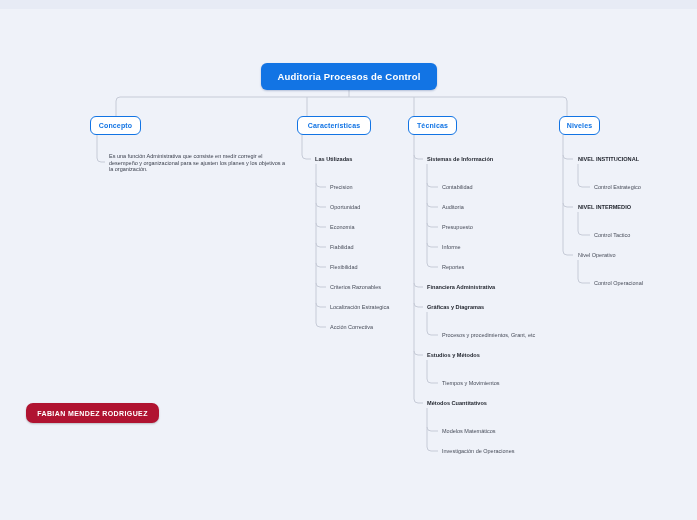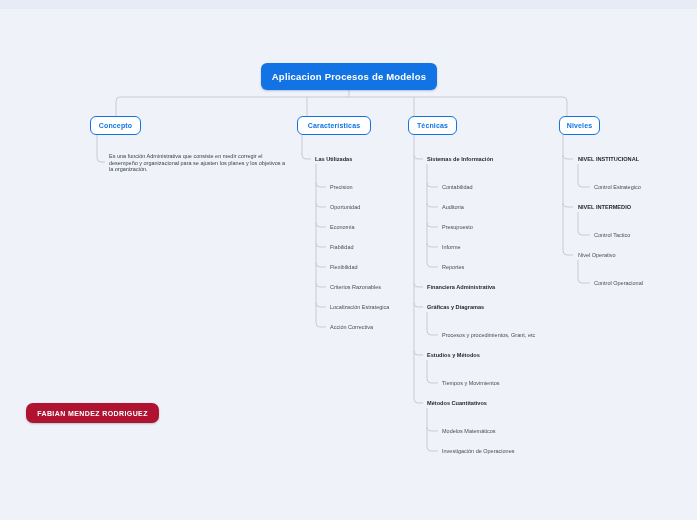--- a/index.html
+++ b/index.html
@@ -73,21 +73,21 @@
     <path d="M427 427 Q427 431 431 431 H438"></path>
 
     <path d="M563 135 V251 Q563 255 567 255 H573"></path>
     <path d="M563 155 Q563 159 567 159 H573"></path>
     <path d="M563 203 Q563 207 567 207 H573"></path>
     <path d="M578 164 V183 Q578 187 582 187 H590"></path>
     <path d="M578 212 V231 Q578 235 582 235 H590"></path>
     <path d="M578 260 V279 Q578 283 582 283 H590"></path>
   </svg>
 
-  <div class="node node--root" style="left:261px; top:63px; width:176px; height:27px;">Aplicacion Procesos de Modelos</div>
+  <div class="node node--root" style="left:261px; top:63px; width:176px; height:27px;">Auditoria Procesos de Control</div>
 
   <div class="node node--branch" style="left:90px; top:116px; width:51px; height:19px;">Concepto</div>
   <div class="node node--branch" style="left:297px; top:116px; width:74px; height:19px;">Características</div>
   <div class="node node--branch" style="left:408px; top:116px; width:49px; height:19px;">Técnicas</div>
   <div class="node node--branch" style="left:559px; top:116px; width:41px; height:19px;">Niveles</div>
 
   <div class="desc" style="left:109px; top:153px;">Es una función Administrativa que consiste en medir corregir el desempeño y organizacional para se ajusten los planes y los objetivos a la organización.</div>
 
   <div class="txt txt--bold" style="left:315px; top:159px;">Las Utilizadas</div>
   <div class="txt" style="left:330px; top:187px;">Precision</div>

